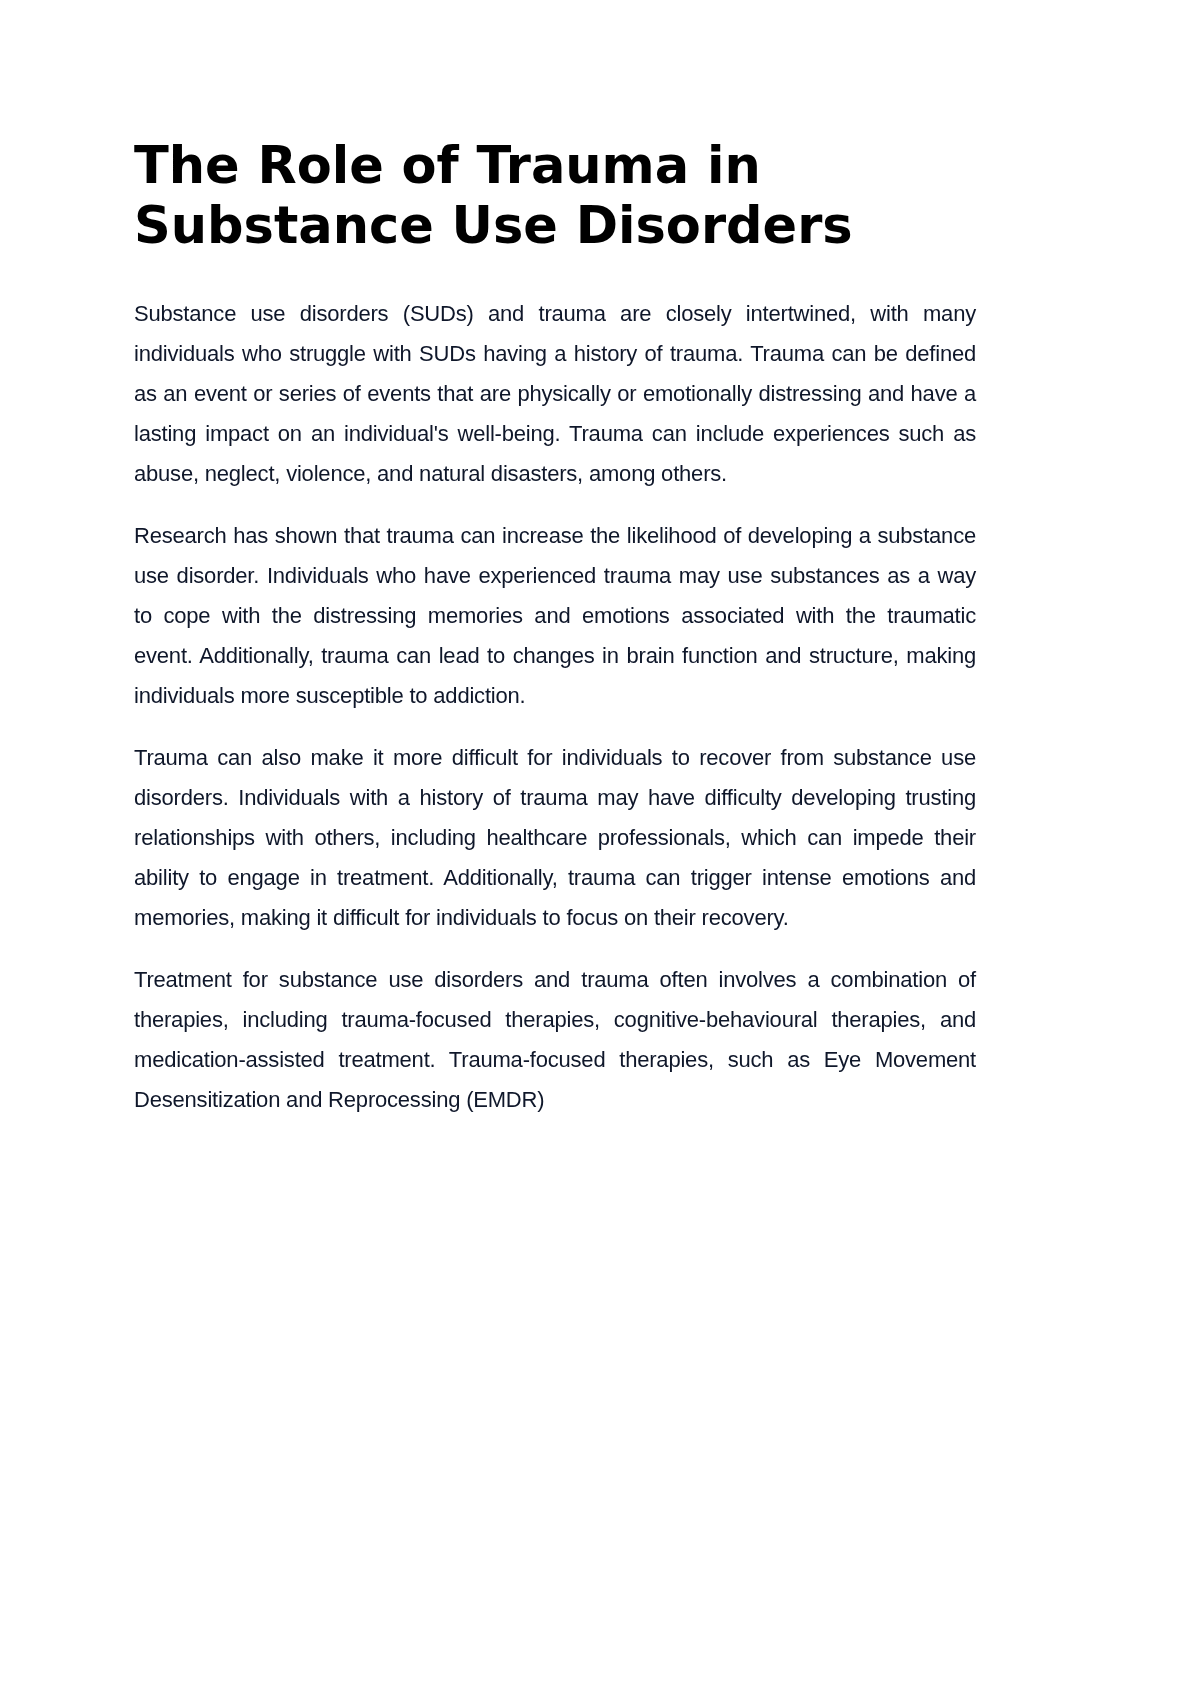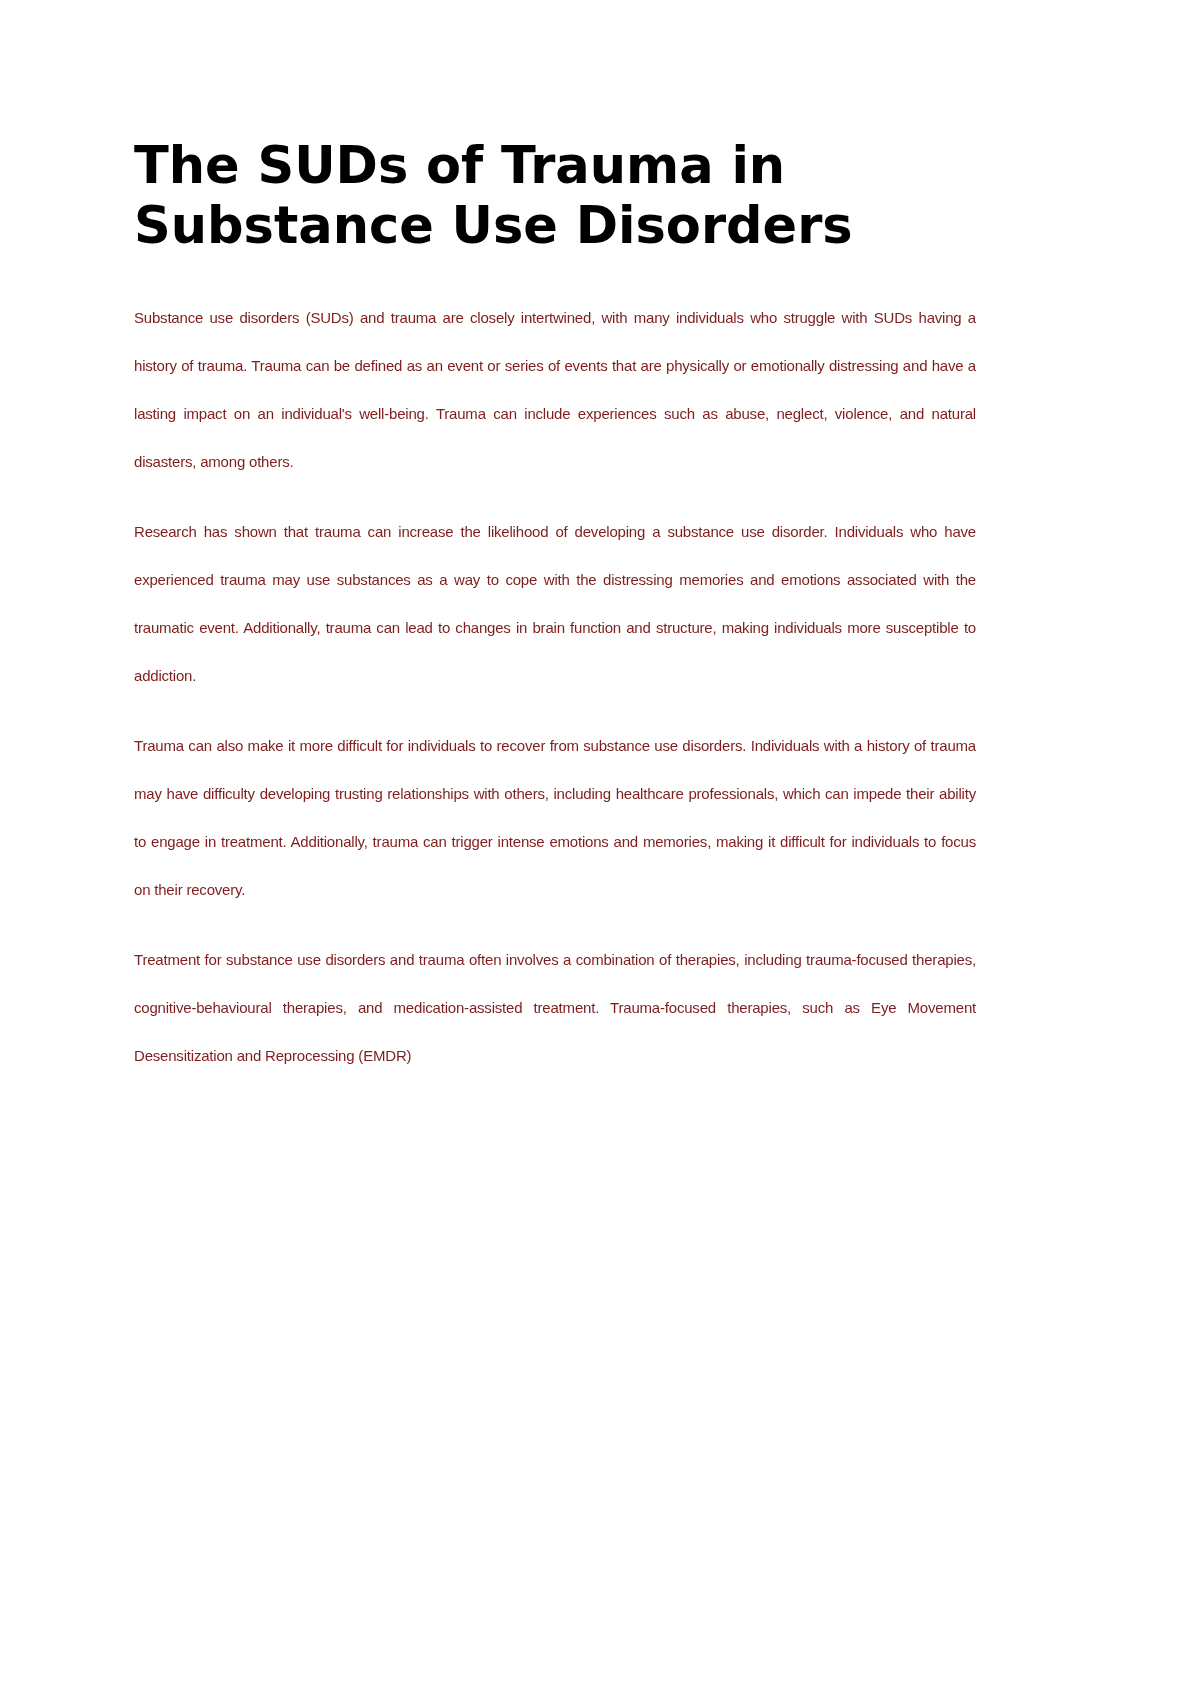--- a/index.html
+++ b/index.html
@@ -32,33 +32,33 @@
       font-family: "DejaVu Sans", sans-serif;
       font-weight: bold;
       font-size: 51px;
       line-height: 60px;
       margin: 0 0 38px 0;
       letter-spacing: 0px;
       color: #000000;
     }
     .para {
       font-family: "Liberation Sans", sans-serif;
-      font-size: 15px;
-      line-height: 48px;
+      font-size: 22px;
+      line-height: 40px;
       text-align: justify;
       margin: 0 0 22px 0;
-      color: #7f1d1d;
+      color: #0f172a;
       font-stretch: condensed;
       letter-spacing: -0.2px;
     }
   </style>
 </head>
 <body>
 
 <div class="page">
   <div class="content">
-    <h1 class="doc-title">The SUDs of Trauma in Substance Use Disorders</h1>
+    <h1 class="doc-title">The Role of Trauma in Substance Use Disorders</h1>
     <p class="para">Substance use disorders (SUDs) and trauma are closely intertwined, with many individuals who struggle with SUDs having a history of trauma. Trauma can be defined as an event or series of events that are physically or emotionally distressing and have a lasting impact on an individual's well-being. Trauma can include experiences such as abuse, neglect, violence, and natural disasters, among others.</p>
     <p class="para">Research has shown that trauma can increase the likelihood of developing a substance use disorder. Individuals who have experienced trauma may use substances as a way to cope with the distressing memories and emotions associated with the traumatic event. Additionally, trauma can lead to changes in brain function and structure, making individuals more susceptible to addiction.</p>
     <p class="para">Trauma can also make it more difficult for individuals to recover from substance use disorders. Individuals with a history of trauma may have difficulty developing trusting relationships with others, including healthcare professionals, which can impede their ability to engage in treatment. Additionally, trauma can trigger intense emotions and memories, making it difficult for individuals to focus on their recovery.</p>
     <p class="para">Treatment for substance use disorders and trauma often involves a combination of therapies, including trauma-focused therapies, cognitive-behavioural therapies, and medication-assisted treatment. Trauma-focused therapies, such as Eye Movement Desensitization and Reprocessing (EMDR)</p>
   </div>
 </div>
 
 </body></html>

